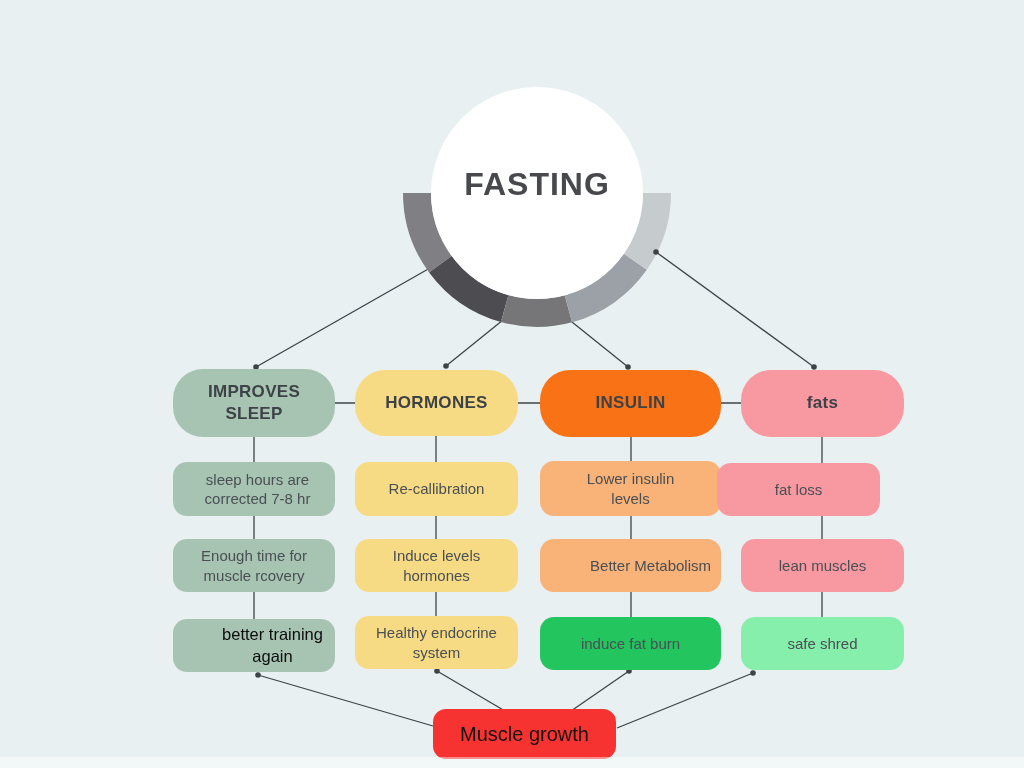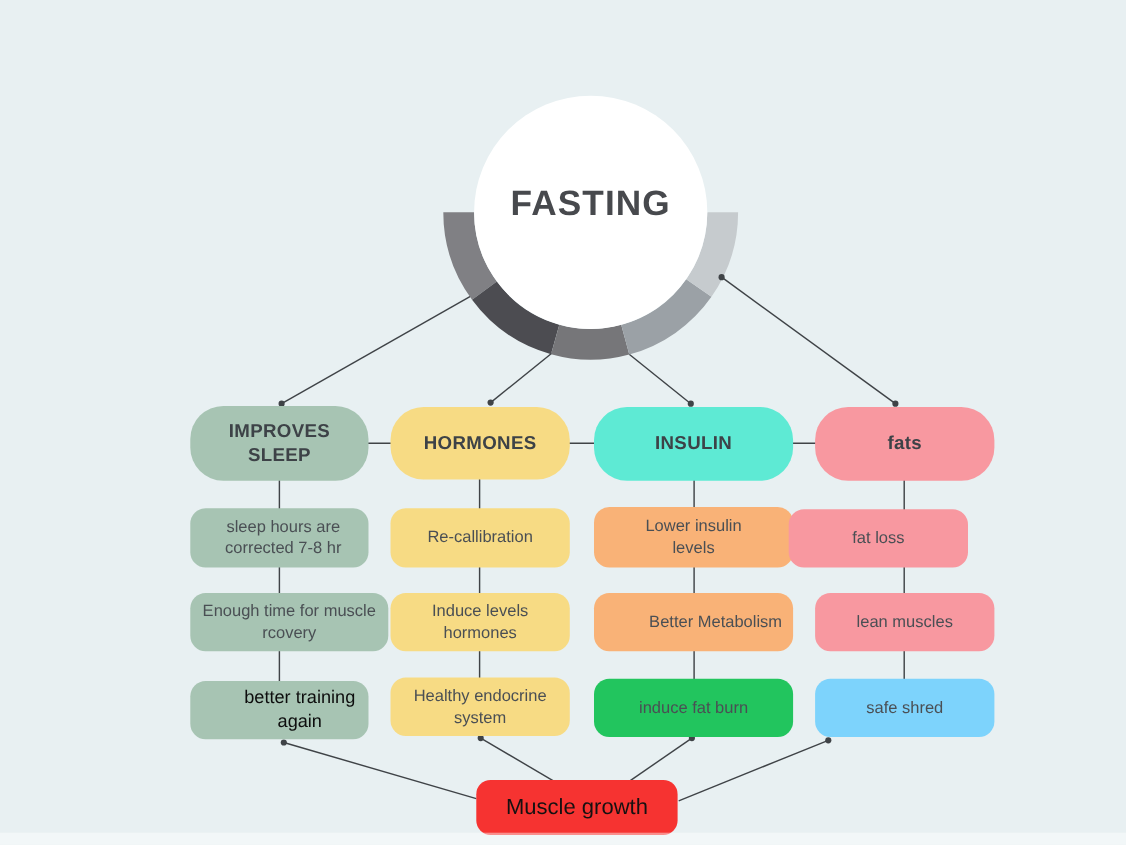--- a/index.html
+++ b/index.html
@@ -69,41 +69,41 @@
   </svg>
 
   <div class="hub-label">FASTING</div>
 
   <div class="node header-node" style="left: 173px; top: 369px; width: 162px; height: 68px; background-color: rgb(167, 196, 179);">
     <span>IMPROVES SLEEP</span>
   </div>
   <div class="node item-node" style="left: 173px; top: 462px; width: 162px; height: 54px; background-color: rgb(167, 196, 179); padding-left: 17px;">
     <span>sleep hours are corrected 7-8 hr</span>
   </div>
-  <div class="node item-node" style="left: 173px; top: 539px; width: 180px; height: 53px; background-color: rgb(167, 196, 179);">
+  <div class="node item-node" style="left: 173px; top: 539px; width: 162px; height: 53px; background-color: rgb(167, 196, 179);">
     <span>Enough time for muscle rcovery</span>
   </div>
   <div class="node item-node emph" style="left: 173px; top: 619px; width: 162px; height: 53px; background-color: rgb(167, 196, 179); padding-left: 41px;">
     <span>better training again</span>
   </div>
 
   <div class="node item-node" style="left: 355px; top: 462px; width: 163px; height: 54px; background-color: rgb(247, 219, 132);">
     <span>Re-callibration</span>
   </div>
   <div class="node header-node" style="left: 355px; top: 370px; width: 163px; height: 66px; background-color: rgb(247, 219, 132);">
     <span>HORMONES</span>
   </div>
   <div class="node item-node" style="left: 355px; top: 539px; width: 163px; height: 53px; background-color: rgb(247, 219, 132);">
     <span>Induce levels hormones</span>
   </div>
   <div class="node item-node" style="left: 355px; top: 616px; width: 163px; height: 53px; background-color: rgb(247, 219, 132);">
     <span>Healthy endocrine system</span>
   </div>
 
-  <div class="node header-node" style="left: 540px; top: 370px; width: 181px; height: 67px; background-color: #5eead4;">
+  <div class="node header-node" style="left: 540px; top: 370px; width: 181px; height: 67px; background-color: #f97316;">
     <span>INSULIN</span>
   </div>
   <div class="node item-node narrow" style="left: 540px; top: 461px; width: 181px; height: 55px; background-color: rgb(249, 178, 119);">
     <span>Lower insulin levels</span>
   </div>
   <div class="node item-node" style="left: 540px; top: 539px; width: 181px; height: 53px; background-color: rgb(249, 178, 119); justify-content: flex-end;">
     <span>Better Metabolism</span>
   </div>
   <div class="node item-node" style="left: 540px; top: 617px; width: 181px; height: 53px; background-color: #22c55e;">
     <span>induce fat burn</span>
@@ -111,21 +111,21 @@
 
   <div class="node header-node" style="left: 741px; top: 370px; width: 163px; height: 67px; background-color: rgb(248, 152, 160);">
     <span>fats</span>
   </div>
   <div class="node item-node" style="left: 717px; top: 463px; width: 163px; height: 53px; background-color: rgb(248, 152, 160);">
     <span>fat loss</span>
   </div>
   <div class="node item-node" style="left: 741px; top: 539px; width: 163px; height: 53px; background-color: rgb(248, 152, 160);">
     <span>lean muscles</span>
   </div>
-  <div class="node item-node" style="left: 741px; top: 617px; width: 163px; height: 53px; background-color: #7dd3fc;">
+  <div class="node item-node" style="left: 741px; top: 617px; width: 163px; height: 53px; background-color: #86efac;">
     <span>safe shred</span>
   </div>
 
   <div class="footer-node" style="background-color: rgb(246, 51, 49);">
     <span>Muscle growth</span>
   </div>
 
   <div class="page-edge"></div>
 </div>
 

